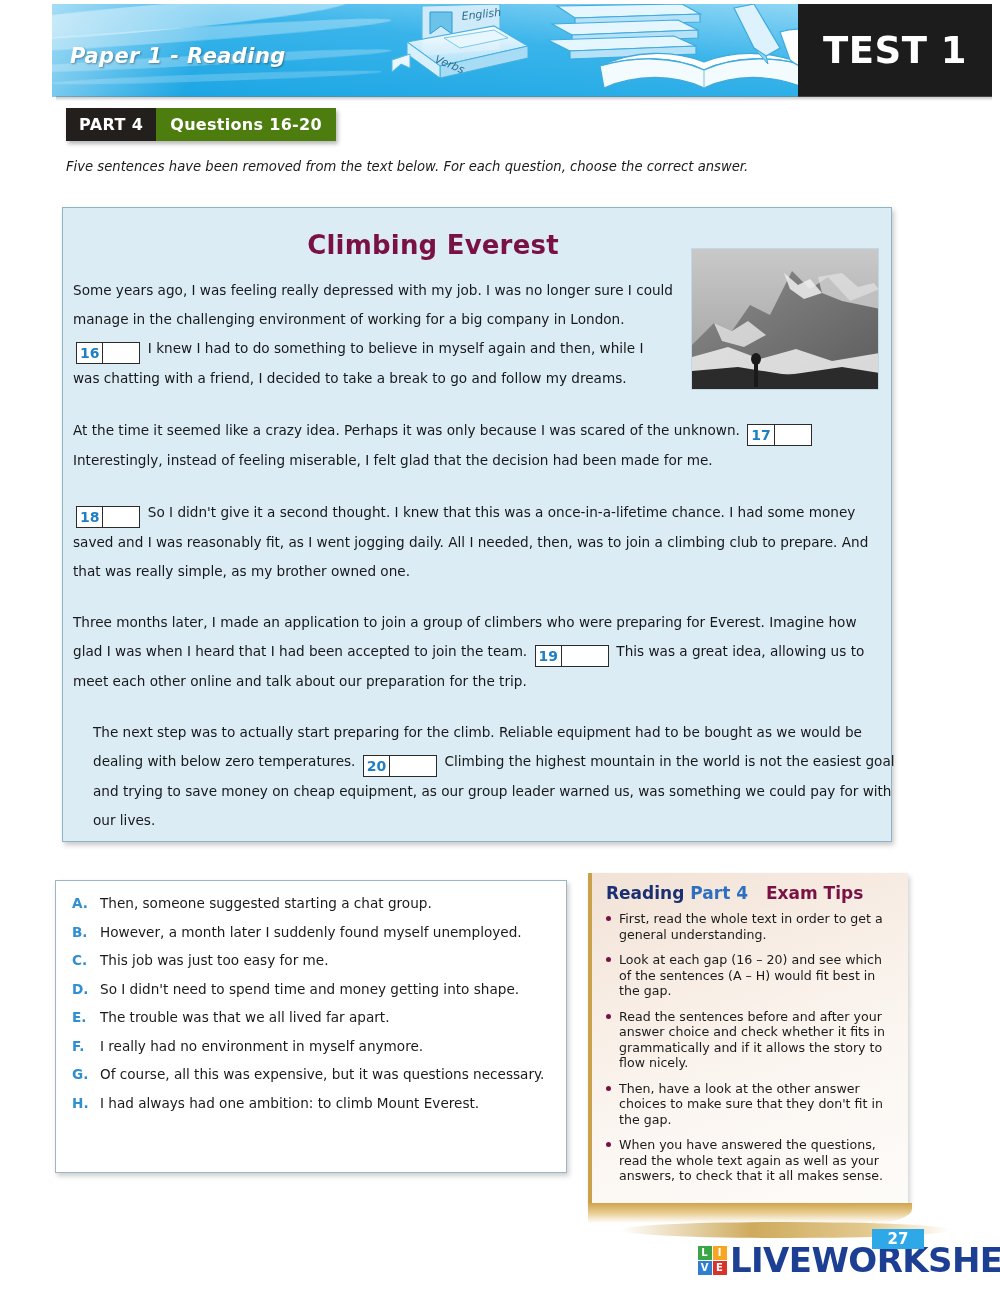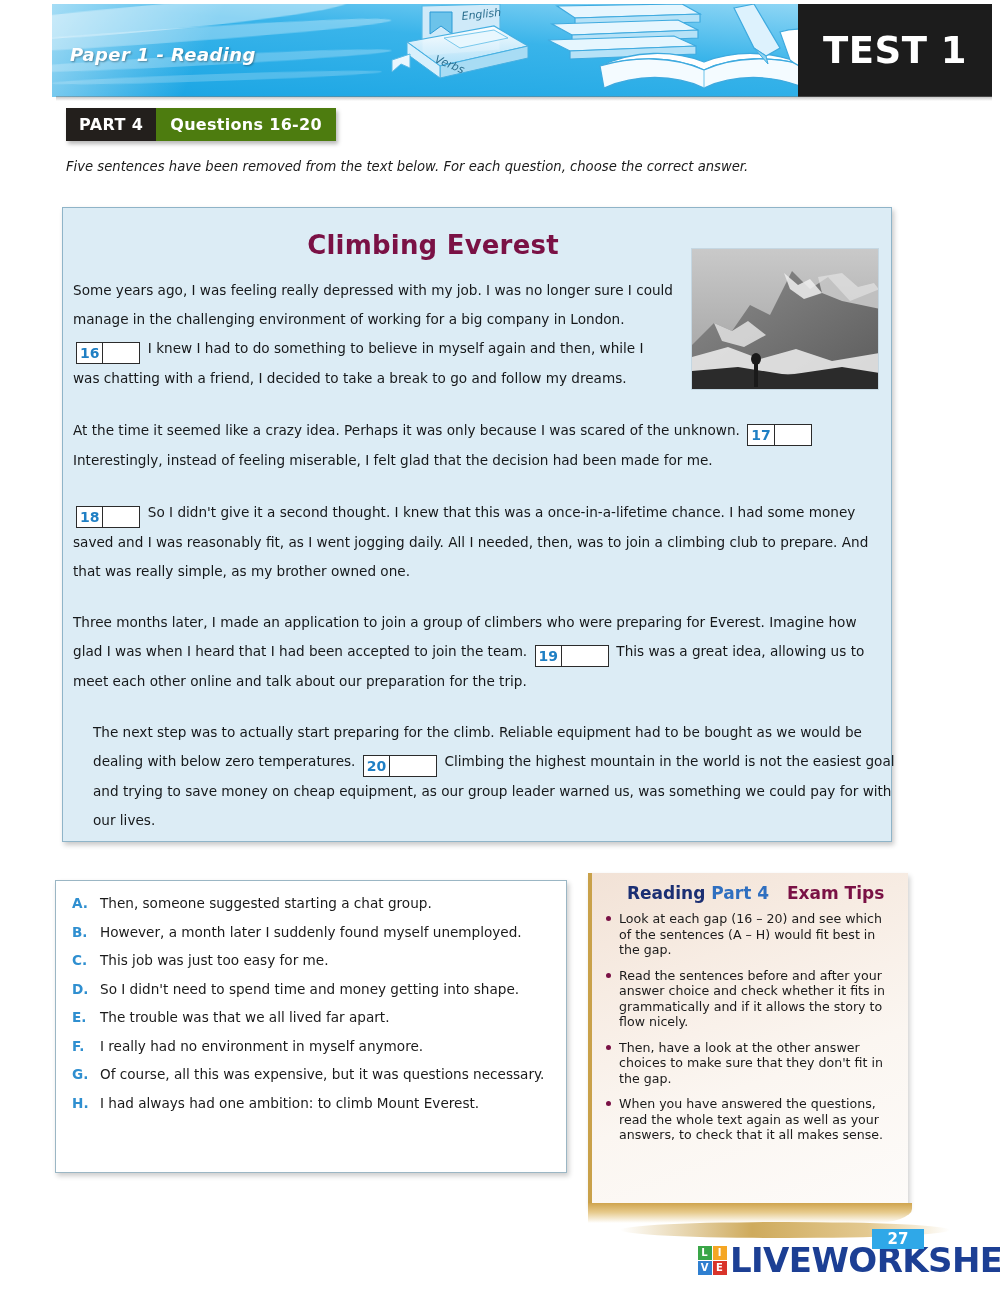--- a/index.html
+++ b/index.html
@@ -36,21 +36,21 @@
   }
   .sw1 { left:-120px; top:2px; width:420px; height:26px; transform: rotate(-5deg); }
   .sw2 { left:-140px; top:26px; width:480px; height:14px; transform: rotate(-4deg); opacity:.75;}
   .sw3 { left:-60px; top:52px; width:400px; height:10px; transform: rotate(-3deg); opacity:.6;}
   .sw4 { left:0px; top:70px; width:330px; height:7px; transform: rotate(-2deg); opacity:.5;}
 
   .header-title {
     position: absolute;
     left: 18px; top: 40px;
     color: #ffffff;
-    font-size: 18px;
+    font-size: 21px;
     font-weight: bold;
     font-style: italic;
     letter-spacing: 0.4px;
     text-shadow: 1px 1px 2px rgba(0,0,0,0.35);
     font-family: "DejaVu Sans", sans-serif;
   }
 
   
   .art { position:absolute; left: 330px; top: 0; width: 520px; height: 93px; }
   .art svg { display:block; }
@@ -237,21 +237,20 @@
     width: 324px; height: 20px;
     background: linear-gradient(180deg, #cfa44e 0%, #e6c98a 45%, rgba(255,255,255,0) 100%);
     border-bottom-right-radius: 40px 14px;
   }
   .tips-head {
     font-size: 17px;
     font-weight: bold;
     font-family: "DejaVu Sans", sans-serif;
     margin-bottom: 8px;
     white-space: nowrap;
-    margin-left: 21px;
   }
   .tips-head .t-reading { color: #1b2f73; }
   .tips-head .t-part { color: #2f6fc0; }
   .tips-head .t-exam { color: #7a1145; margin-left: 12px; }
 
   .tip-item {
     position: relative;
     padding-left: 13px;
     margin-bottom: 10px;
     font-size: 12.6px;
@@ -500,20 +499,21 @@
     <span class="opt-text">I had always had one ambition: to climb Mount Everest.</span>
   </div>
 </div>
 
 <div class="tips">
   <div class="tips-head">
     <span class="t-reading">Reading</span>
     <span class="t-part">Part 4</span>
     <span class="t-exam">Exam Tips</span>
   </div>
+  <div class="tip-item">First, read the whole text in order to get a general understanding.</div>
   <div class="tip-item">Look at each gap (16 – 20) and see which of the sentences (A – H) would fit best in the gap.</div>
   <div class="tip-item">Read the sentences before and after your answer choice and check whether it fits in grammatically and if it allows the story to flow nicely.</div>
   <div class="tip-item">Then, have a look at the other answer choices to make sure that they don't fit in the gap.</div>
   <div class="tip-item">When you have answered the questions, read the whole text again as well as your answers, to check that it all makes sense.</div>
 </div>
 
 <div class="footer-swoosh"></div>
 <div class="page-badge">27</div>
 <div class="footer-logo">
   <div class="live-squares">

